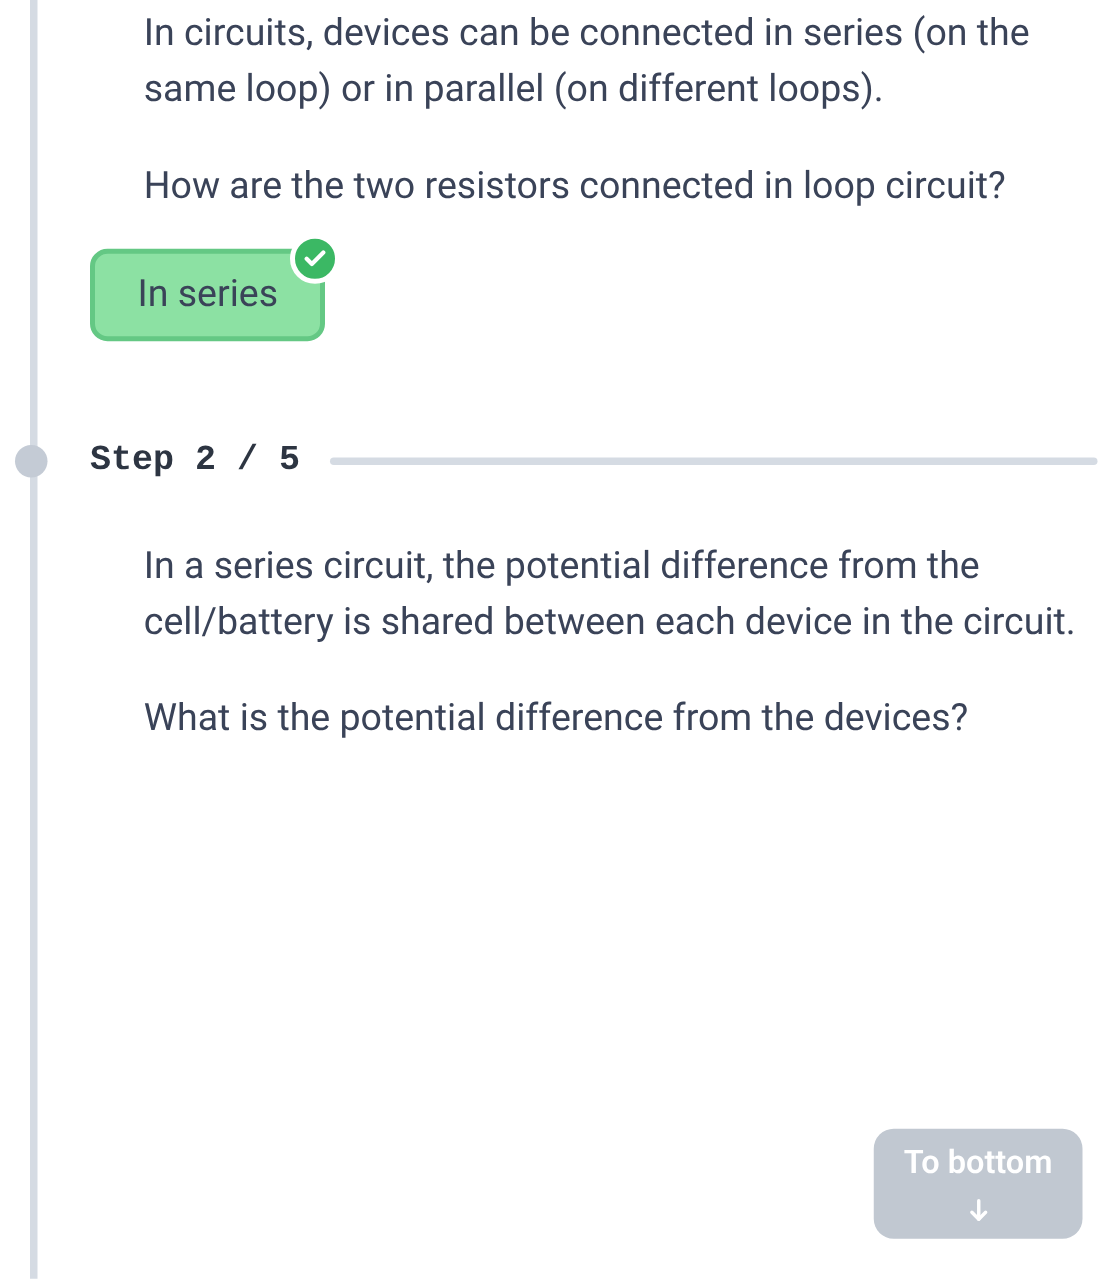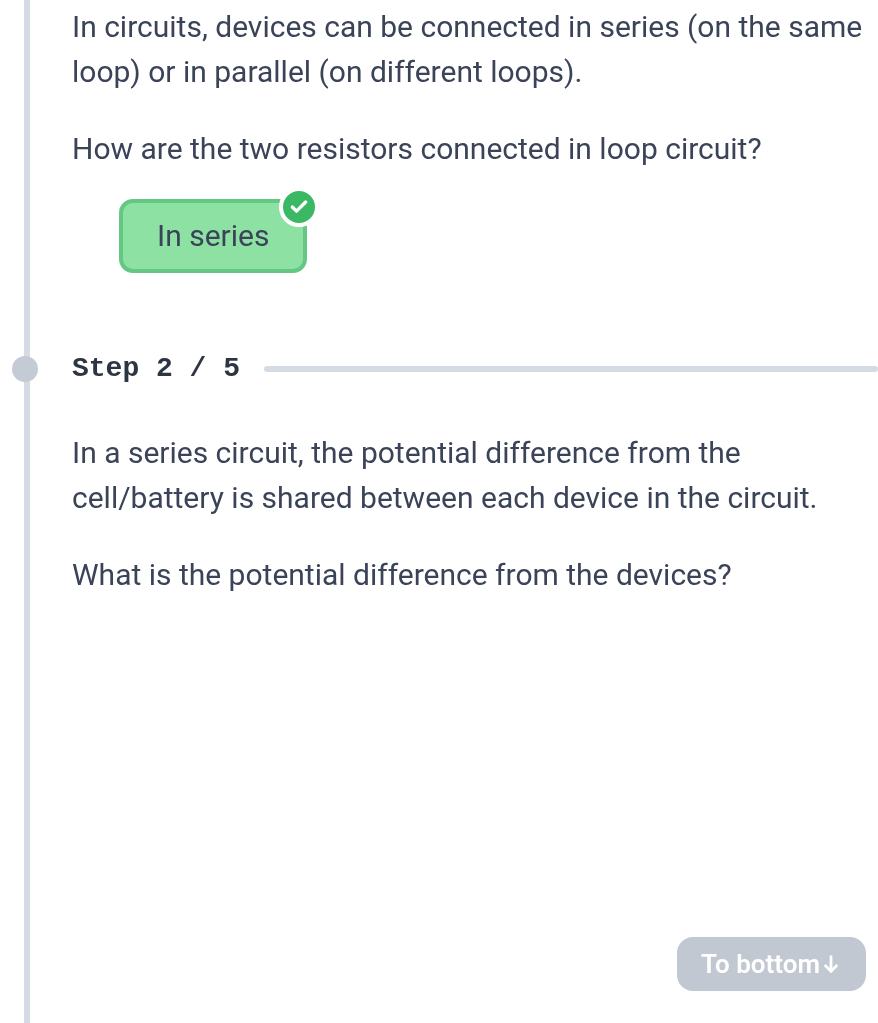--- a/index.html
+++ b/index.html
@@ -24,35 +24,35 @@
       bottom: 0;
       width: 6px;
       background: #d5dbe3;
     }
     .content-text {
       font-size: 30px;
       line-height: 1.5;
       color: #3a4358;
       margin-bottom: 28px;
       padding-top: 4px;
+      margin-left: 43px;
     }
     .options-row {
       display: flex;
       gap: 24px;
       margin-top: 12px;
       margin-bottom: 80px;
     }
     .option-button {
       position: relative;
       border-radius: 14px;
       font-size: 30px;
       padding: 18px 34px;
       cursor: pointer;
       line-height: 1;
-      margin-left: 47px;
     }
     .option-correct {
       background: #8ce1a3;
       border: 4px solid #64c884;
       color: #3a4358;
     }
     .option-default {
       background: #ffffff;
       border: 2px solid #c7cdd5;
       color: #3a4358;
@@ -108,21 +108,23 @@
       right: 12px;
       bottom: 32px;
       background: #c1c8d1;
       color: #ffffff;
       border-radius: 16px;
       padding: 12px 24px;
       font-size: 26px;
       font-weight: 600;
       display: flex;
       align-items: center;
+      gap: 12px;
       cursor: pointer;
+      flex-direction: column;
     }
     .to-bottom-btn svg { width: 22px; height: 22px; }
   </style>
 </head>
 <body>
 
 <div class="timeline-container">
   <div class="vertical-line"></div>
 
   <p class="content-text">In circuits, devices can be connected in series (on the same loop) or in parallel (on different loops).</p>

